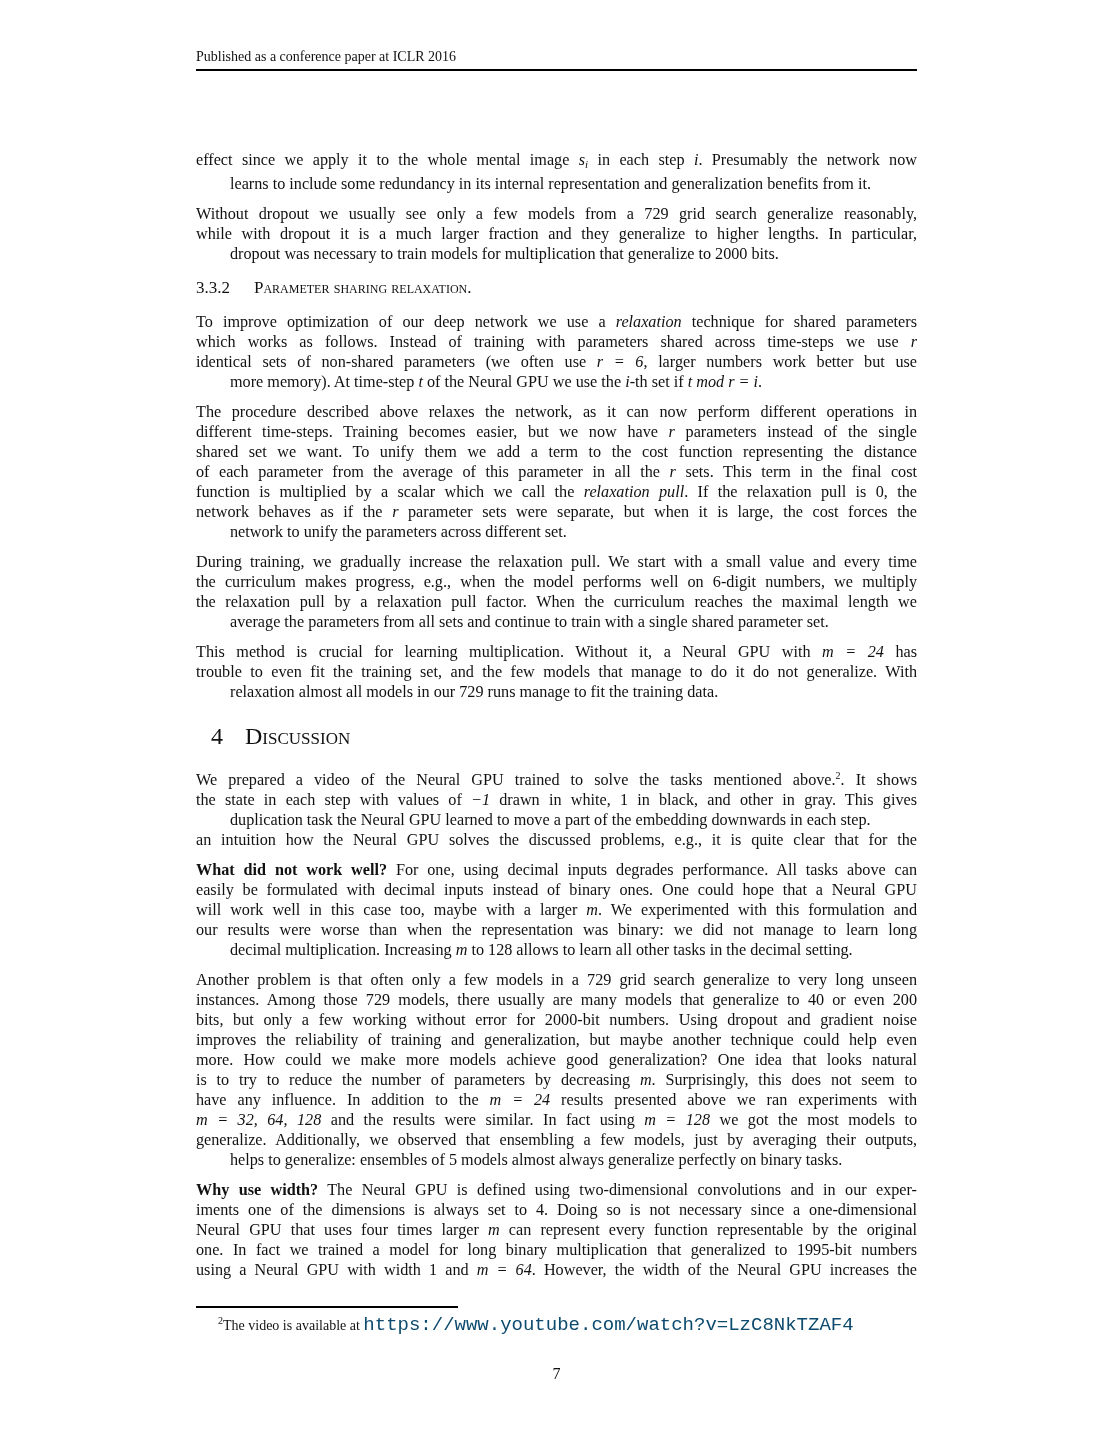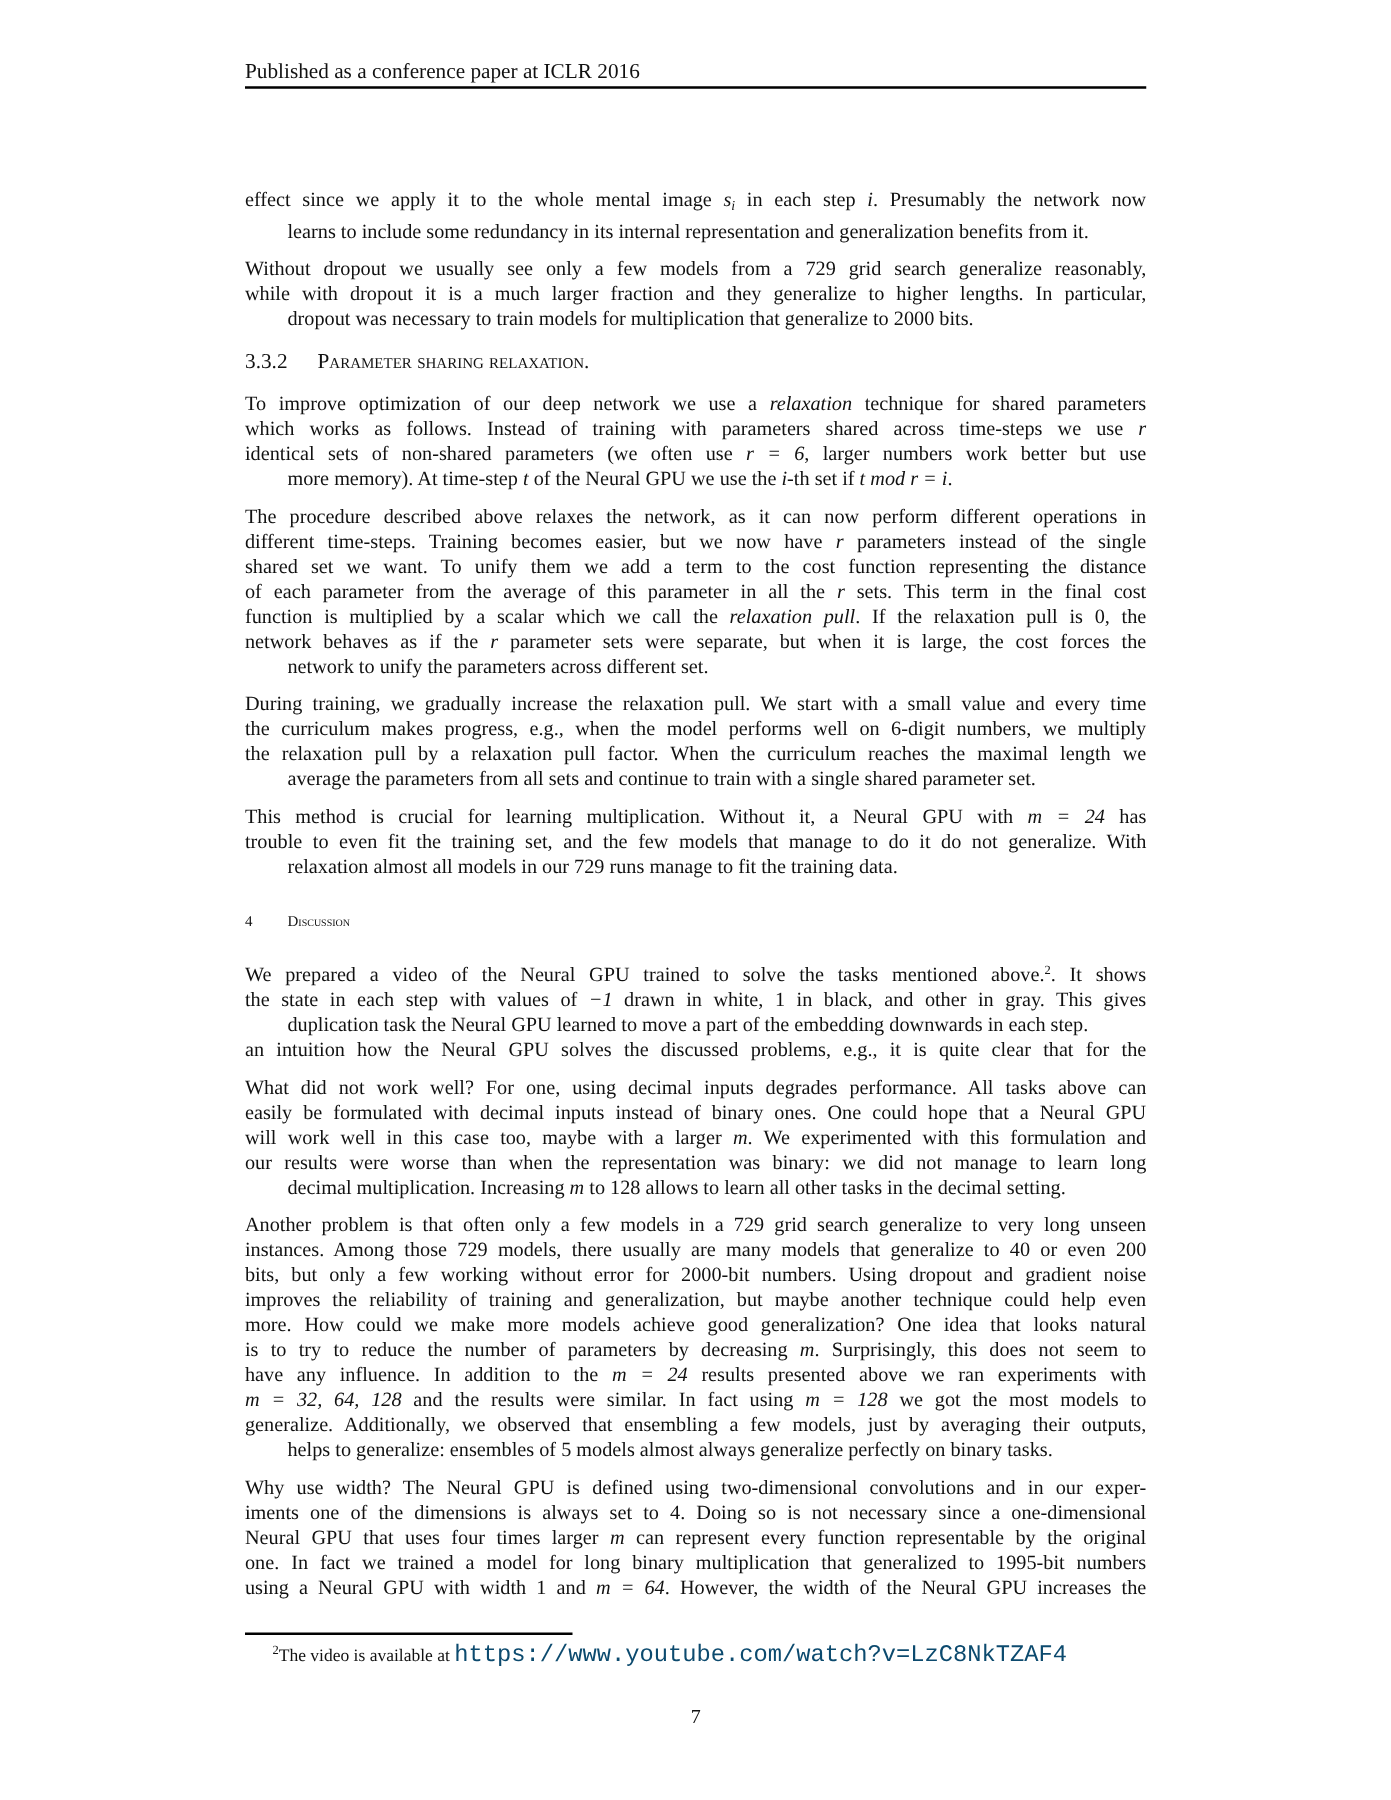--- a/index.html
+++ b/index.html
@@ -1,32 +1,32 @@
 <!DOCTYPE html>
 <html><head>
 <meta charset="utf-8">
 <style>
   html, body { margin: 0; padding: 0; background: #ffffff; }
   body { width: 1113px; height: 1440px; position: relative; overflow: hidden;
          font-family: "Liberation Serif", "DejaVu Serif", serif; color: #111; }
-  .header { position: absolute; left: 196px; top: 46px; width: 721px; font-size: 17px; line-height: 22px; }
+  .header { position: absolute; left: 196px; top: 46px; width: 721px; font-size: 14px; line-height: 22px; }
   .header-rule { position: absolute; left: 196px; top: 69px; width: 721px; height: 2px; background: #000; }
   .body { position: absolute; left: 196px; top: 150px; width: 721px; font-size: 16.2px; line-height: 20px; }
   p { margin: 0 0 10px 0; text-align: justify; text-align-last: left; }
   .line { display: block; text-align: justify; text-align-last: justify; white-space: nowrap; }
   .line.last { text-align-last: left; margin-left: 34px; }
   .m { font-style: italic; }
   .i { font-style: italic; }
-  .b { font-weight: normal; margin-top: 28px; }
+  .b { font-weight: bold; margin-top: 28px; }
   .sc { font-variant: small-caps; }
   .sub { font-size: 11px; vertical-align: -3px; font-style: italic; }
   .sup { font-size: 10px; vertical-align: 6px; }
   h3 { font-weight: normal; font-size: 17px; margin: 14px 0 14px 0; line-height: 20px; }
   h3 .num { display: inline-block; width: 58px; }
-  h2 { font-weight: normal; font-size: 12px; margin: 22px 0 18px 0; line-height: 24px; }
+  h2 { font-weight: normal; font-size: 24px; margin: 22px 0 18px 15px; line-height: 24px; }
   h2 .num { display: inline-block; width: 34px; }
   .fn-rule { position: absolute; left: 196px; top: 1306px; width: 262px; height: 2px; background: #000; }
   .footnote { position: absolute; left: 218px; top: 1312px; font-size: 14px; line-height: 18px; white-space: nowrap; }
   .mono { font-family: "Liberation Mono", "DejaVu Sans Mono", monospace; font-size: 19px; color: #0c4a6e; }
   .page-num { position: absolute; left: 0; width: 1113px; top: 1365px; text-align: center; font-size: 16px; }
 </style>
 </head>
 <body>
 
 <div class="header">Published as a conference paper at ICLR 2016</div>

